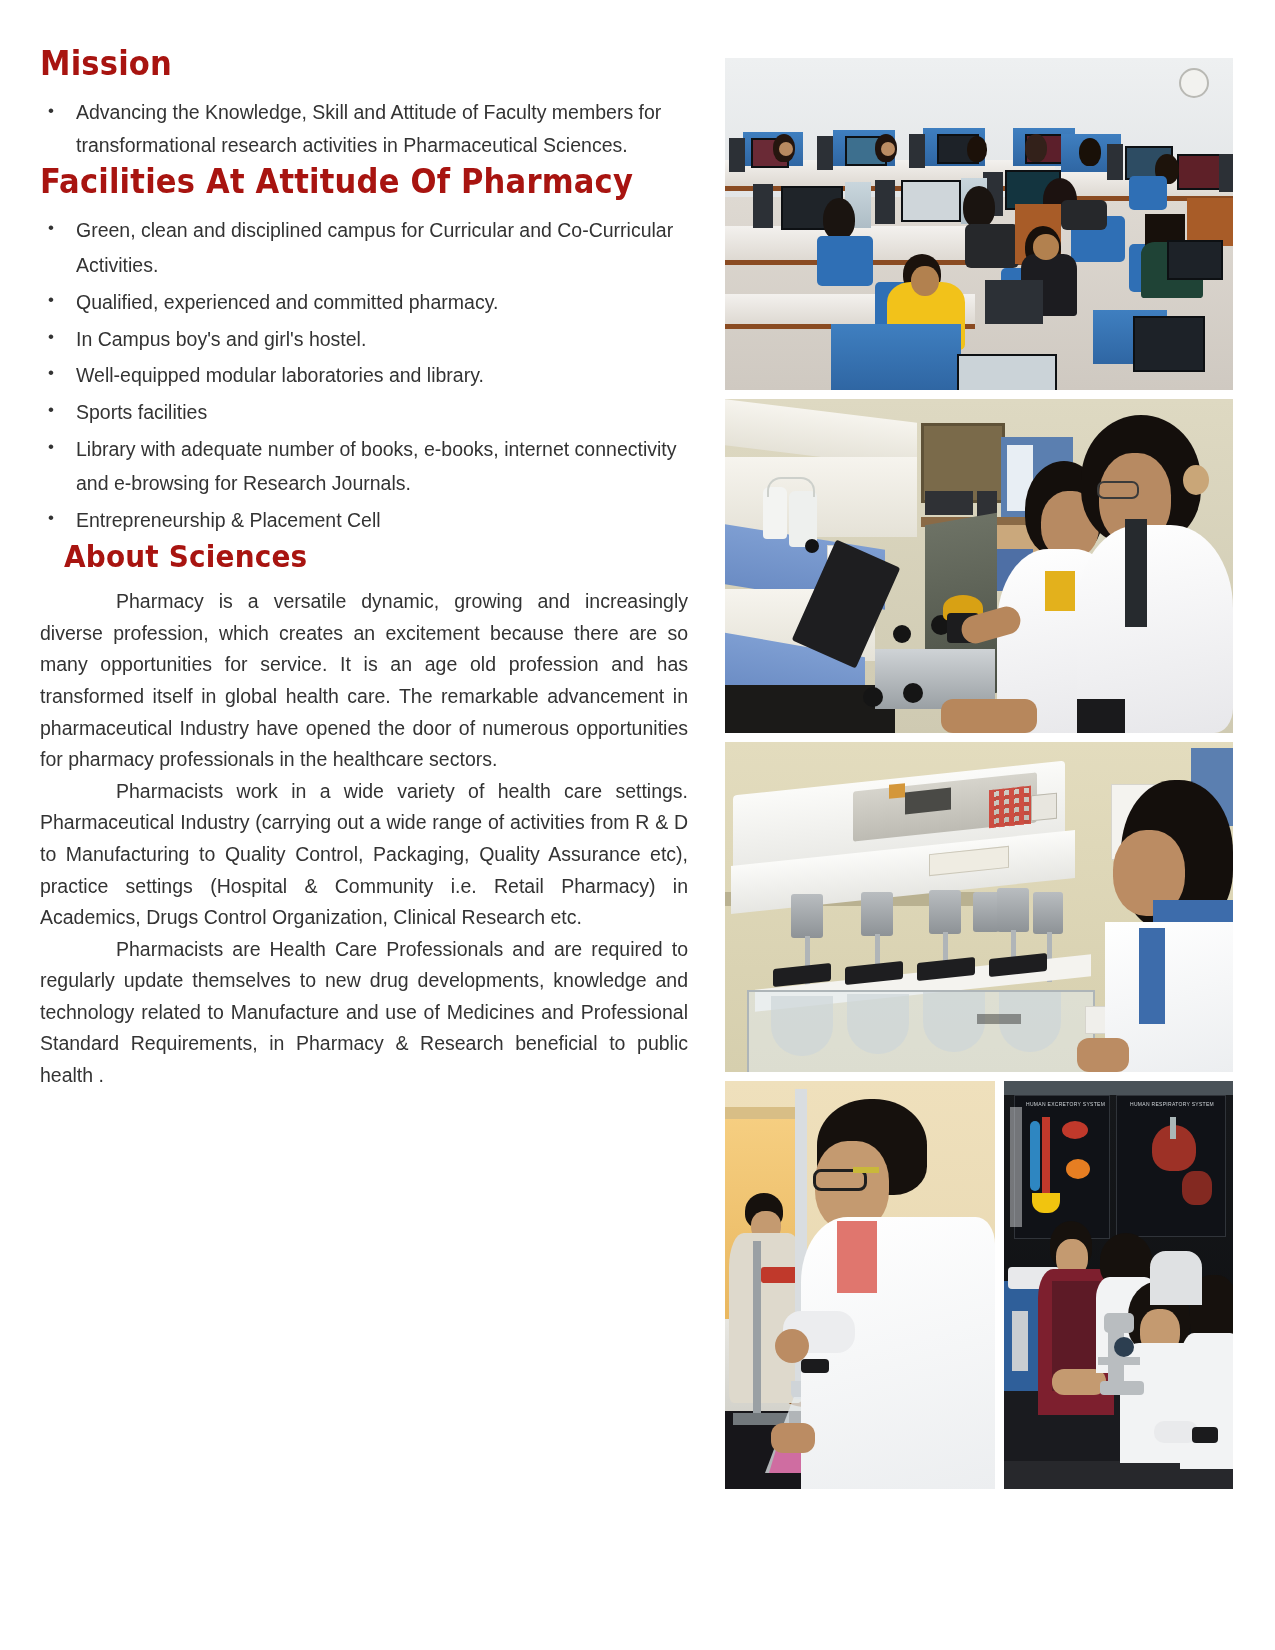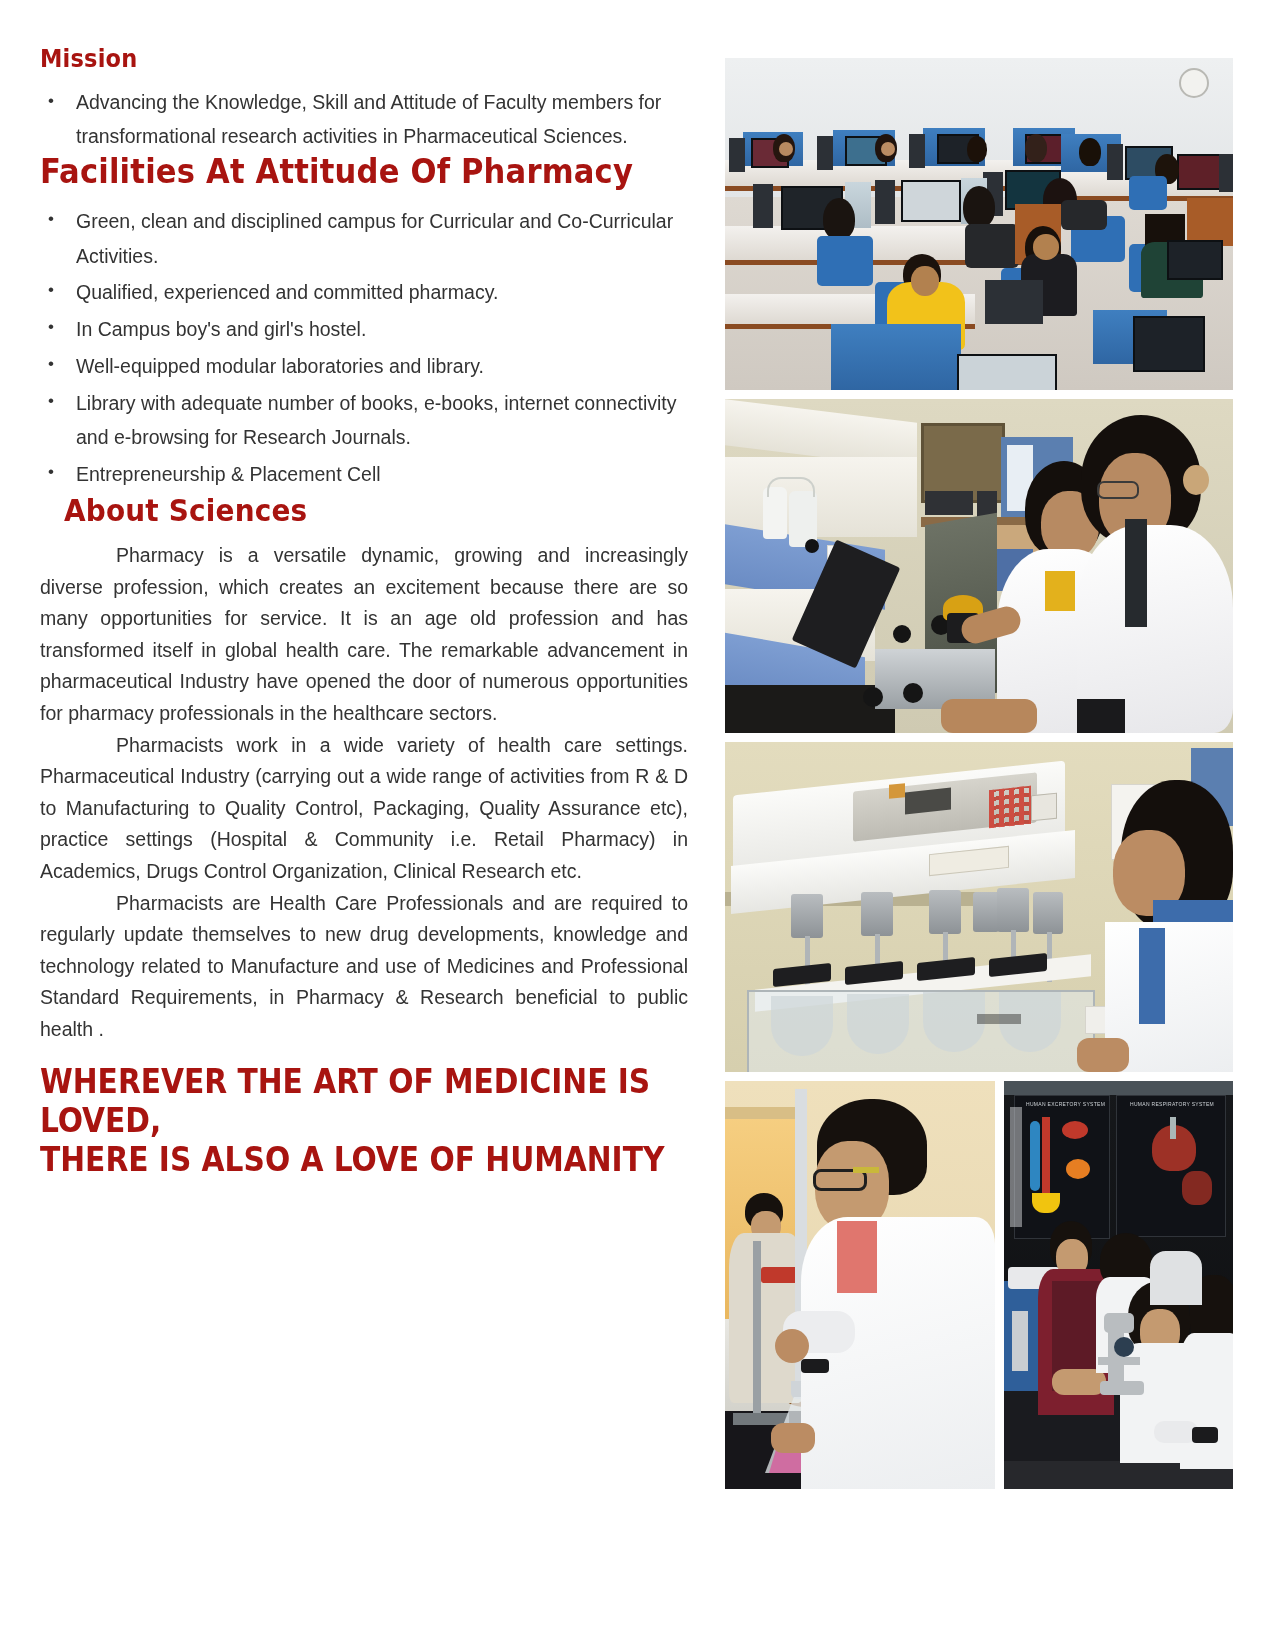--- a/index.html
+++ b/index.html
@@ -19,21 +19,21 @@
   h1.section-title{
     margin:0 0 14px 0;
     color:#A81410;
     font-family:"DejaVu Sans Condensed","Liberation Sans Narrow","Liberation Sans",sans-serif;
     font-weight:bold;
     font-stretch:condensed;
     letter-spacing:.2px;
     line-height:1.05;
   }
   .t-vision{font-size:35px;}
-  .t-mission{font-size:25px;margin-top:22px;}
+  .t-mission{font-size:34px;margin-top:22px;}
   .t-facilities{font-size:34px;margin-top:30px;margin-bottom:10px;}
   .t-about{font-size:31px;margin-top:26px;margin-bottom:8px;padding-left:24px;}
 
   p.lead{
     margin:0 0 4px 0;
     font-size:19.5px;
     line-height:1.5;
     color:#333;
   }
 
@@ -164,33 +164,30 @@
     <ul class="bullets">
       <li>Advancing the Knowledge, Skill and Attitude of Faculty members for transformational research activities in Pharmaceutical Sciences.</li>
     </ul>
 
     <h1 class="section-title t-facilities">Facilities At Attitude Of Pharmacy</h1>
     <ul class="bullets facilities">
       <li>Green, clean and disciplined campus for Curricular and Co-Curricular Activities.</li>
       <li>Qualified, experienced and committed pharmacy.</li>
       <li>In Campus boy's and girl's hostel.</li>
       <li>Well-equipped modular laboratories and library.</li>
+      <li>Sports facilities</li>
       <li>Library with adequate number of books, e-books, internet connectivity and e-browsing for Research Journals.</li>
       <li>Entrepreneurship &amp; Placement Cell</li>
     </ul>
 
     <h1 class="section-title t-about">About Sciences</h1>
     <p class="body-para">Pharmacy is a versatile dynamic, growing and increasingly diverse profession, which creates an excitement because there are so many opportunities for service. It is an age old profession and has transformed itself in global health care. The remarkable advancement in pharmaceutical Industry have opened the door of numerous opportunities for pharmacy professionals in the healthcare sectors.</p>
     <p class="body-para">Pharmacists work in a wide variety of health care settings. Pharmaceutical Industry (carrying out a wide range of activities from R &amp; D to Manufacturing to Quality Control, Packaging, Quality Assurance etc), practice settings (Hospital &amp; Community i.e. Retail Pharmacy) in Academics, Drugs Control Organization, Clinical Research etc.</p>
     <p class="body-para">Pharmacists are Health Care Professionals and are required to regularly update themselves to new drug developments, knowledge and technology related to Manufacture and use of Medicines and Professional Standard Requirements, in Pharmacy &amp; Research beneficial to public health .</p>
 
-    <div class="quote">
-      <span>Wherever the art of medicine is loved,</span>
-      <span>There is also a love of humanity</span>
-    </div>
   </div>
 
   <div class="photo-col">
 
     <div class="photo ph1">
       <div class="lyr p1-wall"></div>
       <div class="lyr p1-floor"></div>
       <div class="lyr p1-clock" style="right:24px;top:10px;width:26px;height:26px;"></div>
 
       <div class="lyr p1-desk" style="left:0;top:102px;width:330px;height:26px;"></div>

